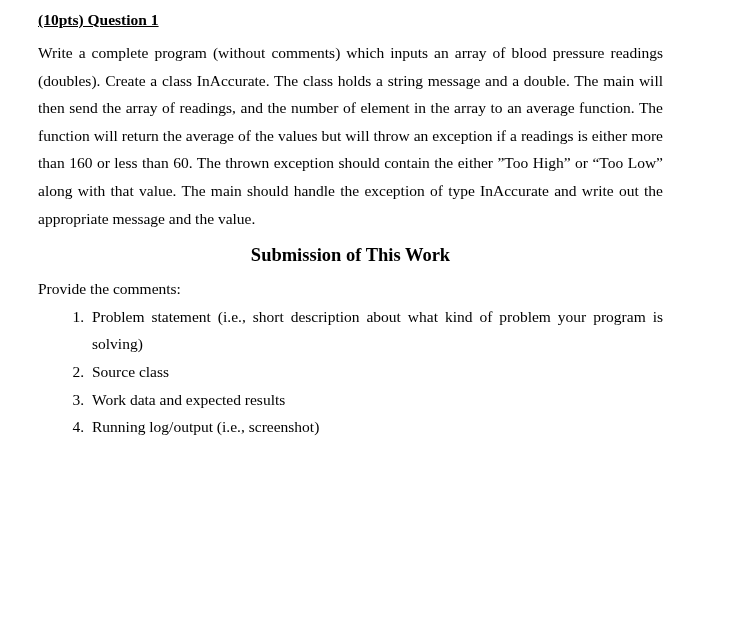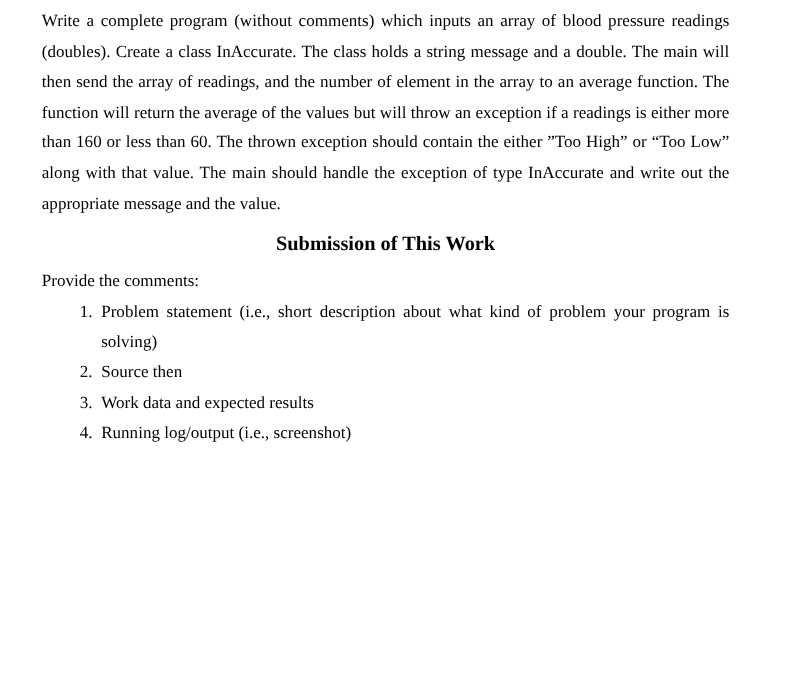--- a/index.html
+++ b/index.html
@@ -68,29 +68,30 @@
     font-size: 15.5px;
     line-height: 27.6px;
     height: 80px;
   }
 </style>
 </head>
 <body>
 
 <div class="page">
 
+  <p class="q-title">(10pts) Question 1</p>
 
   <p class="q-para">Write a complete program (without comments) which inputs an array of blood pressure readings (doubles). Create a class InAccurate. The class holds a string message and a double. The main will then send the array of  readings, and the number of element in the array to an average function. The function will return the average of the values but will throw an exception if a readings is either more than 160 or less than 60. The thrown exception should contain the either ”Too High” or “Too Low” along with that value. The main should handle the exception of type InAccurate and write out the appropriate message and the value.</p>
 
   <h2 class="sub-heading">Submission of This Work</h2>
 
   <p class="provide-label">Provide the comments:</p>
 
   <ol class="req-list">
     <li>Problem statement (i.e., short description about what kind of problem your program is solving)</li>
-    <li>Source then</li>
+    <li>Source class</li>
     <li>Work data and expected results</li>
     <li>Running log/output (i.e., screenshot)</li>
   </ol>
 
 
 
 </div>
 
 </body></html>

